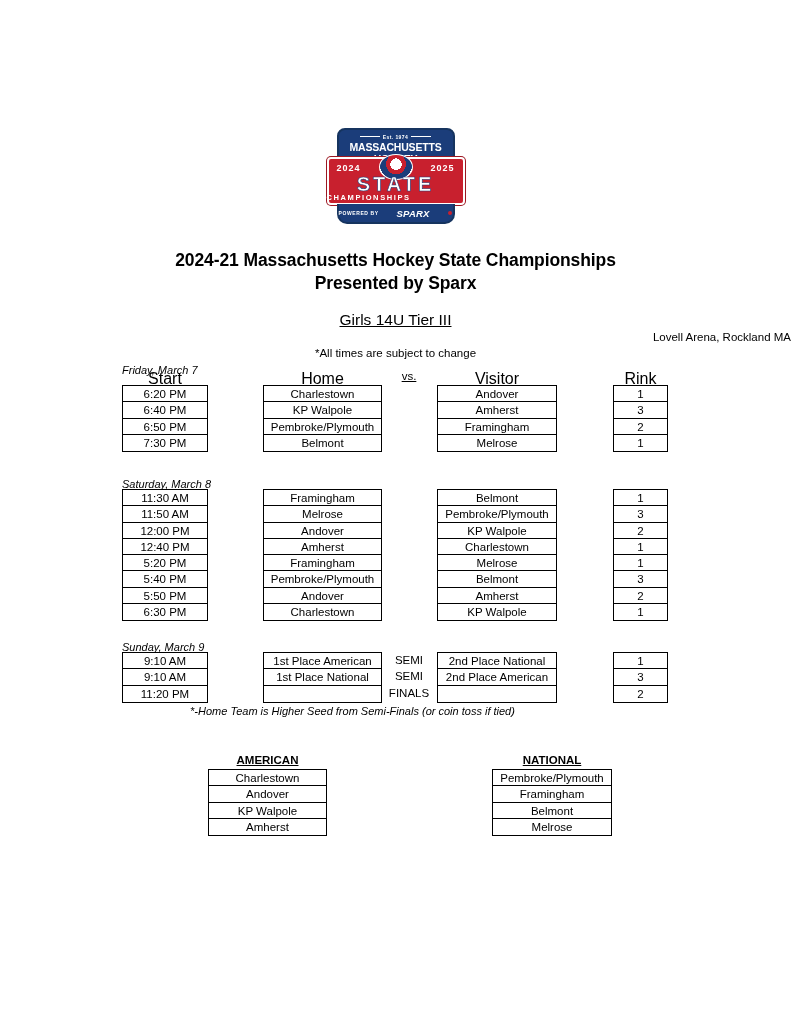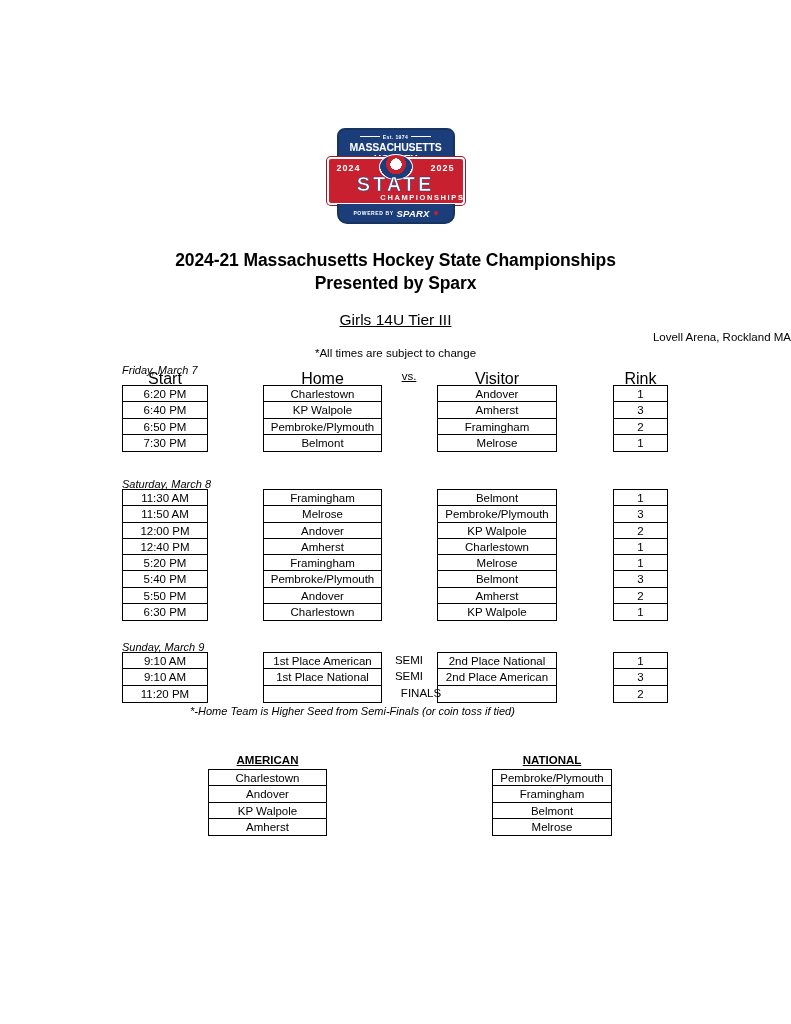--- a/index.html
+++ b/index.html
@@ -105,21 +105,21 @@
     color: #ffffff;
     letter-spacing: 3px;
     -webkit-text-stroke: 0.6px #1b3d7a;
     font-family: "Liberation Sans", sans-serif;
   }
   .logo-champ {
     position: absolute;
     left: 0;
     top: 65px;
     width: 138px;
-    text-align: right;
+    text-align: left;
     font-size: 7.5px;
     font-weight: bold;
     color: #ffffff;
     letter-spacing: 1.6px;
   }
   .logo-puck {
     position: absolute;
     left: 52px;
     top: 26px;
     width: 34px;
@@ -135,21 +135,21 @@
     top: 76px;
     width: 118px;
     height: 20px;
     background: #1b3d7a;
     border: 2px solid #16345f;
     border-top: none;
     border-radius: 0 0 10px 10px;
     box-sizing: border-box;
     display: flex;
     align-items: center;
-    justify-content: center;
+    justify-content: space-between;
     gap: 3px;
   }
   .logo-powered {
     font-size: 5px;
     font-weight: bold;
     color: #ffffff;
     letter-spacing: .6px;
   }
   .logo-sparx {
     font-size: 9.5px;
@@ -387,21 +387,21 @@
       <div class="cell">2nd Place American</div>
       <div class="cell"></div>
     </div>
     <div class="tbl col-rink" style="top: 652px;">
       <div class="cell">1</div>
       <div class="cell">3</div>
       <div class="cell">2</div>
     </div>
     <div class="mid-label" style="top: 654px;">SEMI</div>
     <div class="mid-label" style="top: 670.3px;">SEMI</div>
-    <div class="mid-label" style="top: 686.6px; padding-left: 12px;">FINALS</div>
+    <div class="mid-label" style="top: 686.6px;">FINALS</div>
   </div>
 
 <div class="footnote">*-Home Team is Higher Seed from Semi-Finals (or coin toss if tied)</div>
 
 <div class="div-head col-american">AMERICAN</div>
 <div class="tbl div-tbl col-american" id="div-tbl-0">
     <div class="cell">Charlestown</div>
     <div class="cell">Andover</div>
     <div class="cell">KP Walpole</div>
     <div class="cell">Amherst</div>

